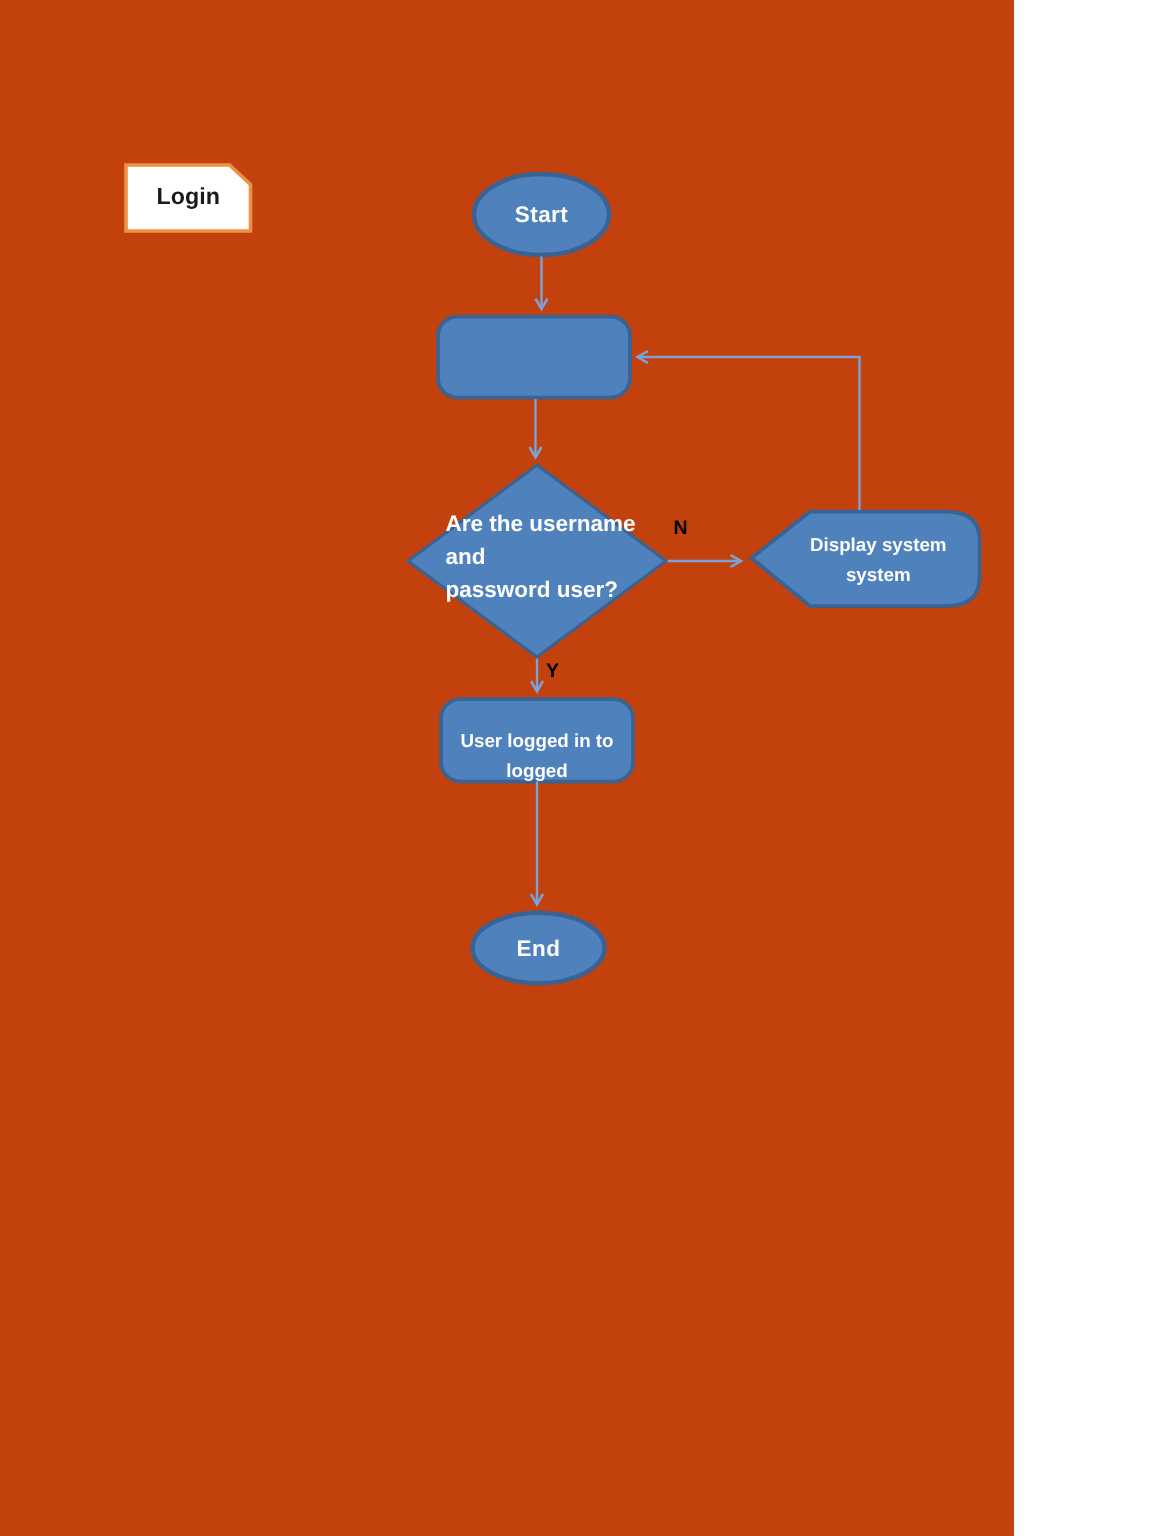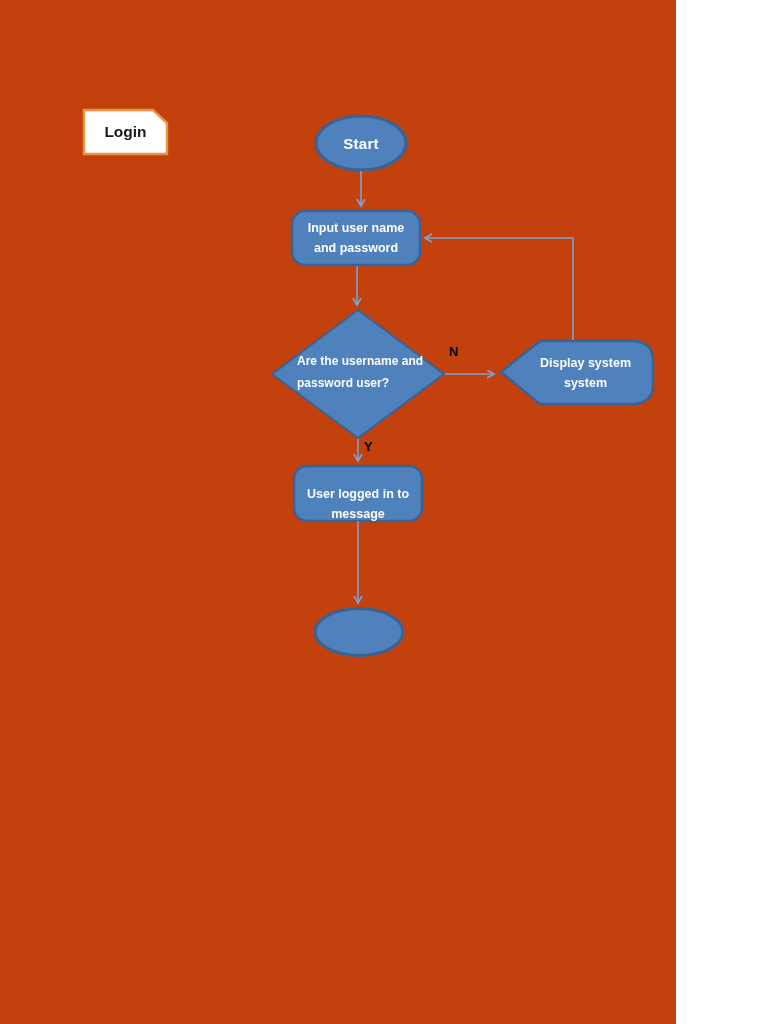--- a/index.html
+++ b/index.html
@@ -35,21 +35,21 @@
     line-height: 20px;
   }
   .terminal-text {
     font-size: 15px;
     letter-spacing: 0.3px;
   }
   .decision-text {
     justify-content: flex-start;
     text-align: left;
     line-height: 22px;
-    font-size: 12px;
+    font-size: 15px;
   }
   .branch-lbl {
     position: absolute;
     color: #000000;
     font-weight: bold;
     font-size: 13px;
     pointer-events: none;
   }
   .login-lbl {
     position: absolute;
@@ -98,46 +98,41 @@
 
     <line x1="358" y1="521" x2="358" y2="603" stroke-width="1.6" marker-end="url(#arrow)" stroke="#7ca2d6"></line>
 
     <ellipse cx="359" cy="632" rx="44" ry="23.5" stroke-width="3" fill="#4f81bd" stroke="#3a6292"></ellipse>
   </svg>
 
   <div class="login-lbl" style="left:84px; top:110px; width:83px; height:44px;">Login</div>
 
   <div class="lbl terminal-text" style="left:316px; top:117px; width:90px; height:52px;">Start</div>
 
-  <div class="lbl node-text" style="left:292px; top:211px; width:128px; height:54px;">
-    <span>
-      <span style="display:block">Input user name</span>
-      <span style="display:block">and password</span>
-    </span>
-  </div>
 
   <div class="lbl decision-text" style="left:297px; top:349px; width:136px; height:46px;">
     <span>
       <span style="display:block">Are the username and</span>
       <span style="display:block">password user?</span>
     </span>
   </div>
 
   <div class="lbl node-text" style="left:518px; top:341px; width:135px; height:63px;">
     <span>
       <span style="display:block">Display system</span>
       <span style="display:block">system</span>
     </span>
   </div>
 
   <div class="lbl node-text" style="left:294px; top:476px; width:128px; height:55px;">
     <span>
       <span style="display:block">User logged in to</span>
-      <span style="display:block">message</span>
+      <span style="display:block">logged</span>
     </span>
   </div>
 
+  <div class="lbl terminal-text" style="left:315px; top:609px; width:88px; height:46px;">End</div>
 
   <div class="branch-lbl" style="left:449px; top:344px;">N</div>
 
   <div class="branch-lbl" style="left:364px; top:439px;">Y</div>
 
 </div>
 
 </body></html>

